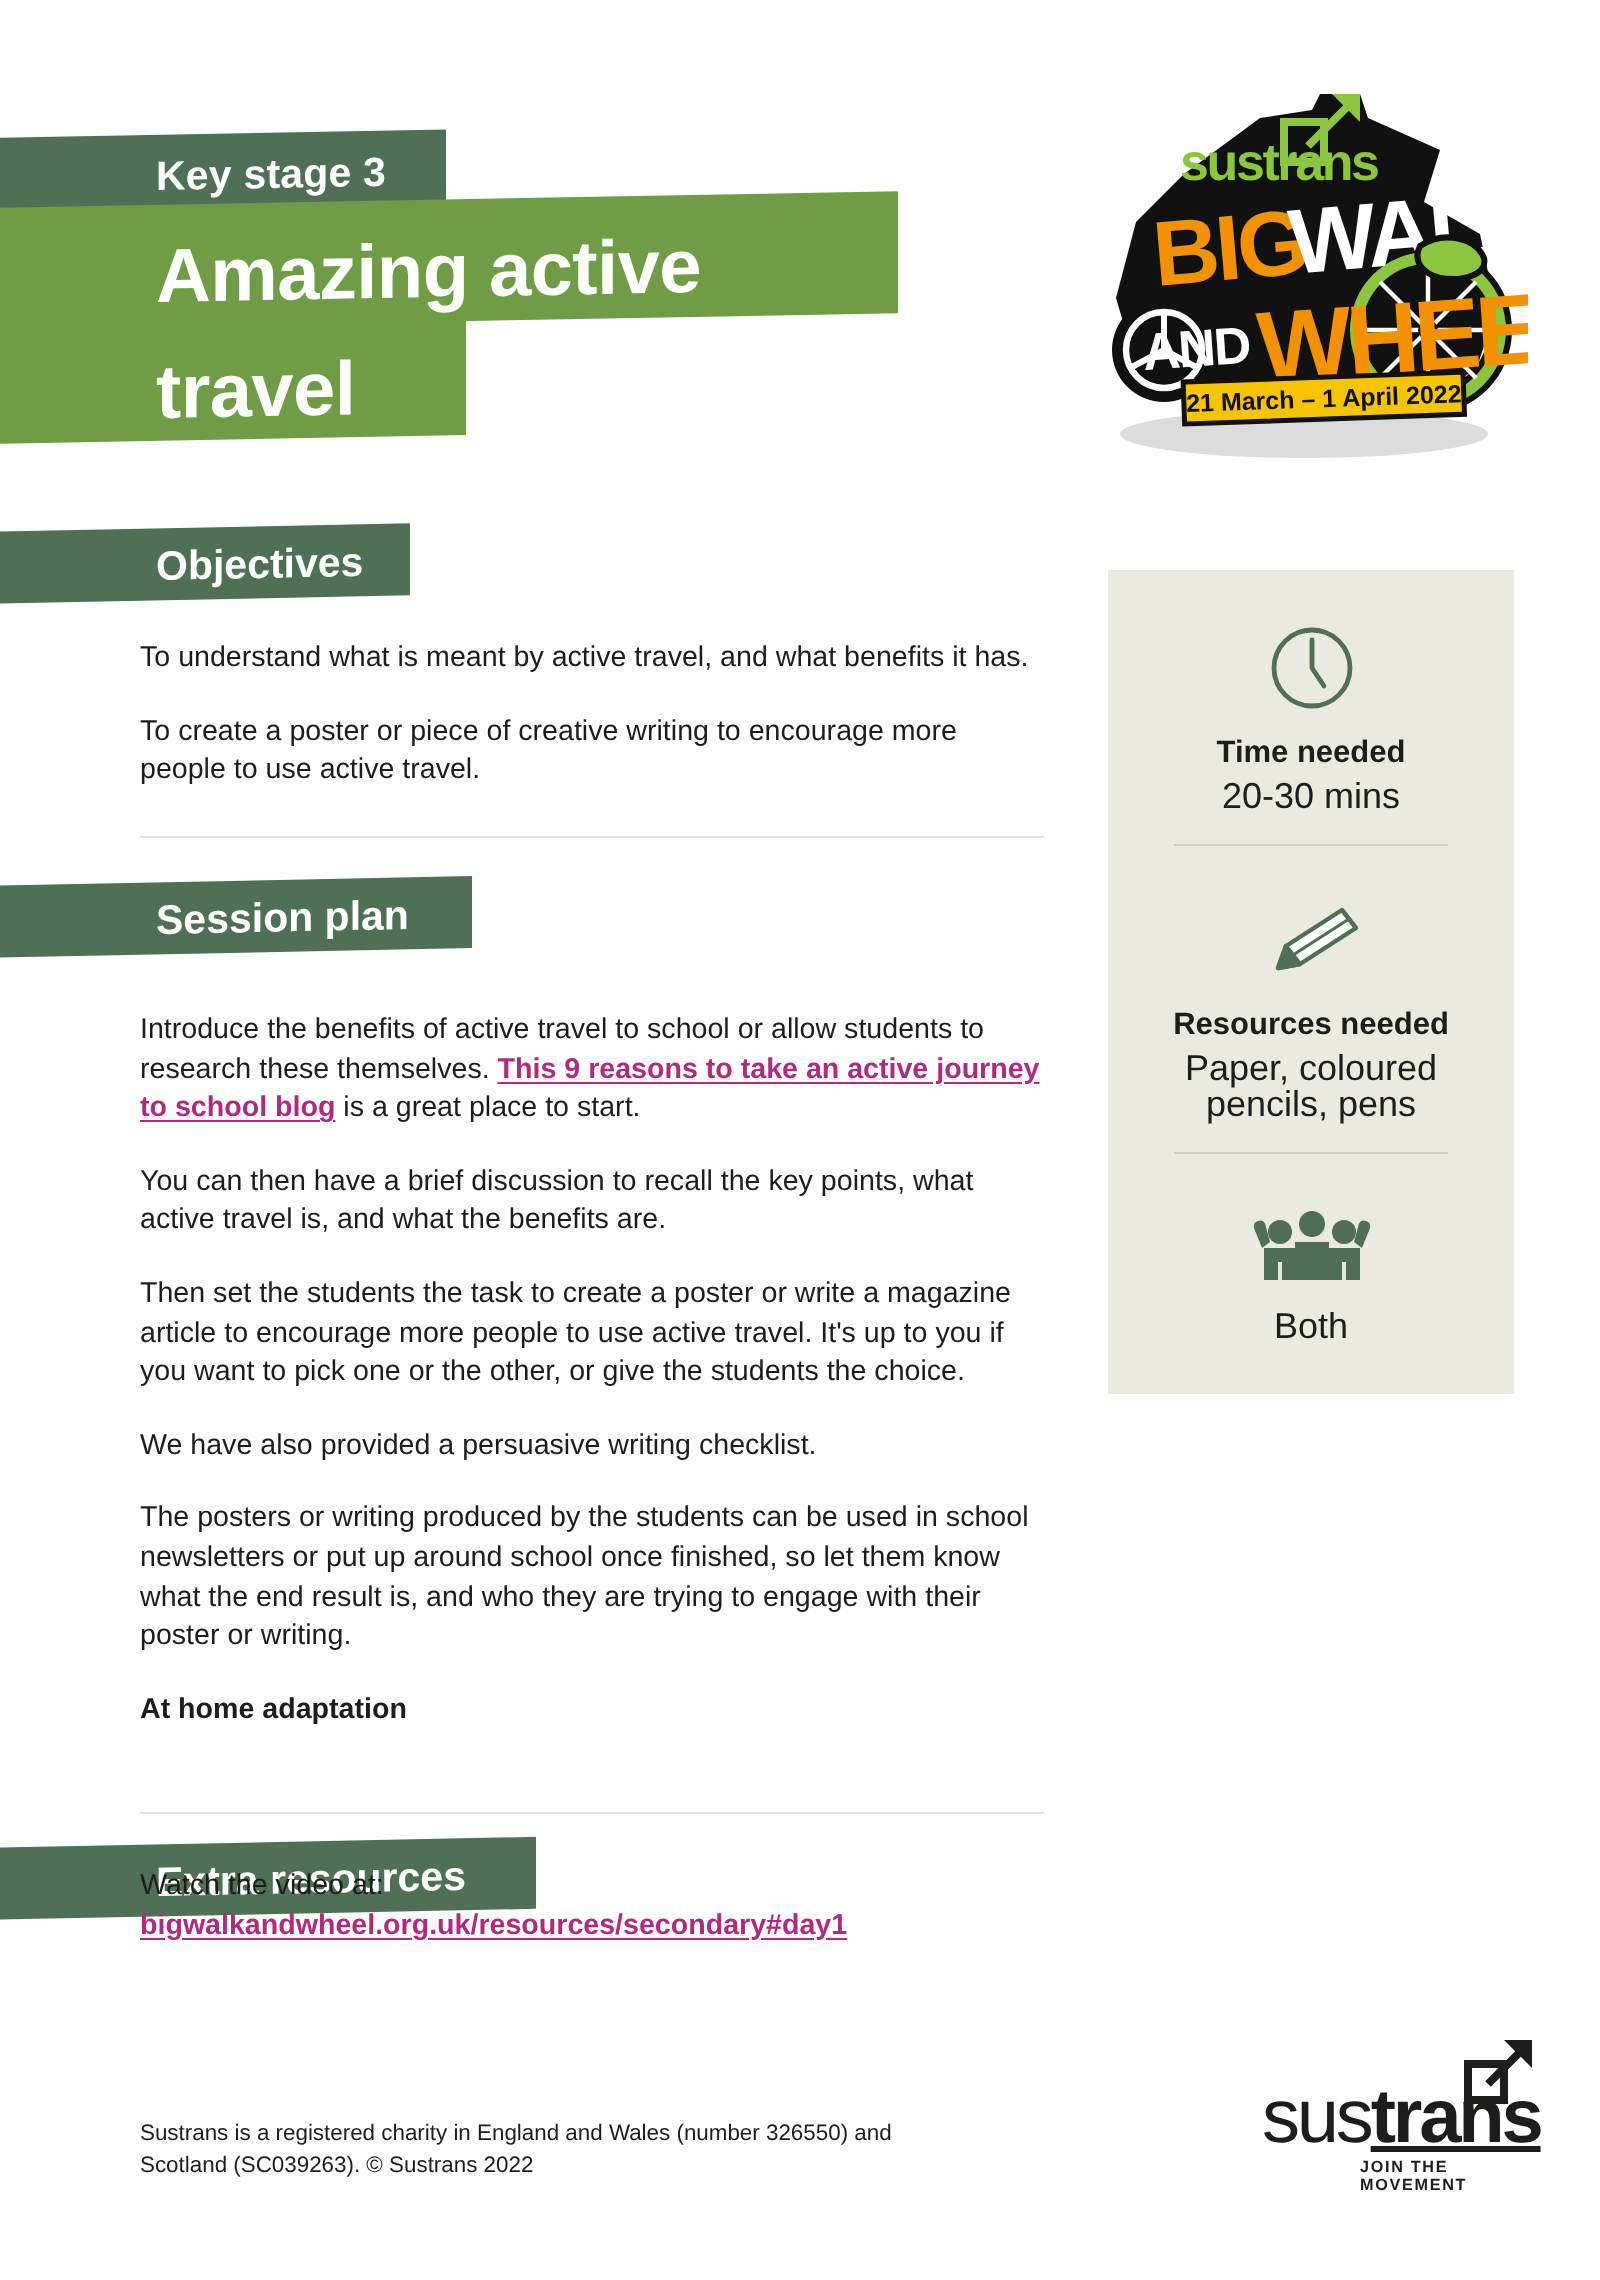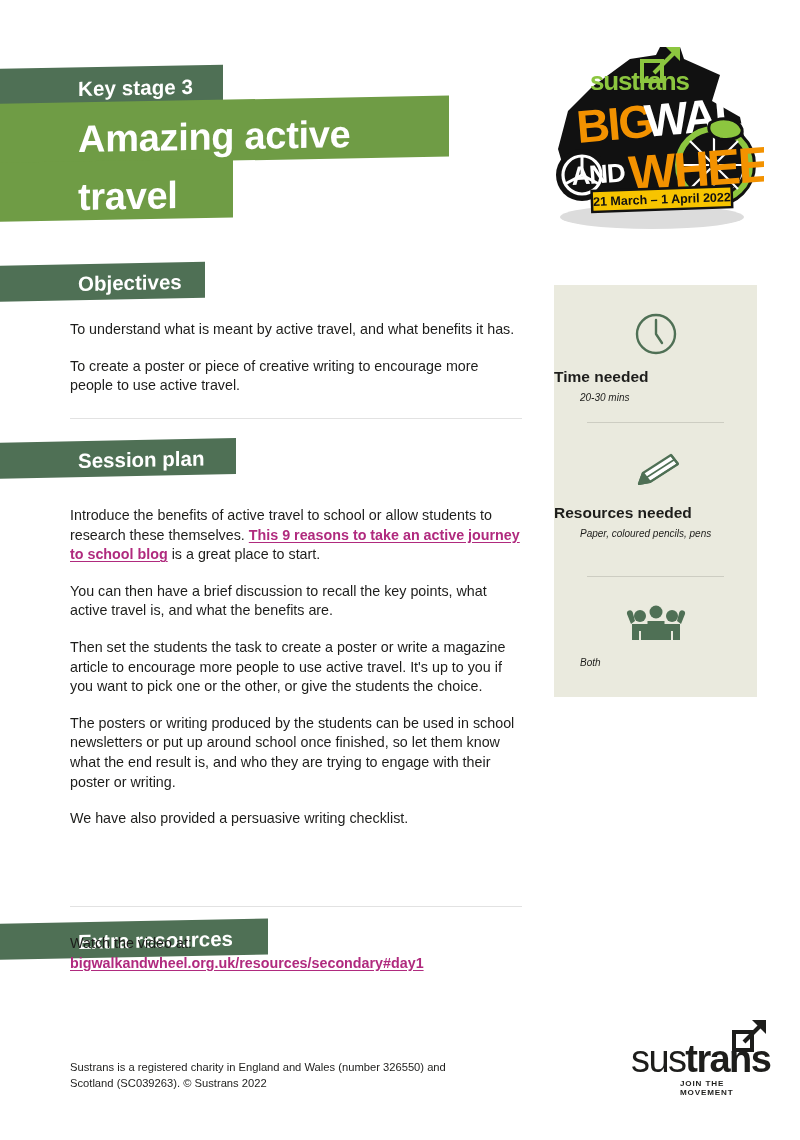--- a/index.html
+++ b/index.html
@@ -146,40 +146,40 @@
     left: 554px;
     top: 285px;
     width: 203px;
     height: 412px;
     background: #eaeade;
   }
   .card-block {
     position: absolute;
     left: 0;
     width: 203px;
+    text-align: center;
   }
   .card-icon {
     height: 54px;
     display: flex;
     align-items: center;
     justify-content: center;
   }
   .card-title {
     font-size: 15.5px;
     font-weight: bold;
     color: #1d1d1b;
     margin-top: 7px;
   }
   .card-value {
-    font-size: 10px;
+    font-size: 18px;
     line-height: 18px;
     color: #1d1d1b;
     margin-top: 3px;
     padding: 0 26px;
-    font-style: italic;
   }
   .card-hr {
     position: absolute;
     left: 33px;
     width: 137px;
     height: 1px;
     background: #cdcdc2;
   }
 
   
@@ -202,21 +202,21 @@
   .sustrans-word {
     position: absolute;
     left: 0;
     top: 18px;
     font-size: 38px;
     line-height: 38px;
     letter-spacing: -1.6px;
     color: #1d1d1b;
   }
   .sustrans-word .thin { font-weight: normal; margin-left: 23px; }
-  .sustrans-word .thick { font-weight: bold; }
+  .sustrans-word .thick { font-weight: bold; text-decoration: underline; }
   .sustrans-tag {
     position: absolute;
     left: 72px;
     top: 57px;
     font-size: 8.1px;
     letter-spacing: 0.85px;
     font-weight: bold;
     color: #1d1d1b;
   }
   .sustrans-mark {
@@ -304,22 +304,23 @@
 
 <div class="hr" style="top:418px;"></div>
 
 <div class="sec-banner" style="top:443px; width:246px;"></div>
 <div class="sec-label" style="top:449px;">Session plan</div>
 
 <div class="body-col" style="top:506px;">
   <p class="para"><span>Introduce the benefits of active travel to school or allow students to research these themselves. </span><a class="link" href="#">This 9 reasons to take an active journey to school blog</a><span> is a great place to start.</span></p>
   <p class="para">You can then have a brief discussion to recall the key points, what active travel is, and what the benefits are.</p>
   <p class="para">Then set the students the task to create a poster or write a magazine article to encourage more people to use active travel. It's up to you if you want to pick one or the other, or give the students the choice.</p>
+  <p class="para">We have also provided a persuasive writing checklist.</p>
   <p class="para">The posters or writing produced by the students can be used in school newsletters or put up around school once finished, so let them know what the end result is, and who they are trying to engage with their poster or writing.</p>
-  <p class="para">We have also provided a persuasive writing checklist.</p>
+  <p class="para lead">At home adaptation</p>
 </div>
 
 <div class="hr" style="top:906px;"></div>
 
 <div class="sec-banner" style="top:924px; width:278px;"></div>
 <div class="sec-label" style="top:930px;">Extra resources</div>
 
 <div class="body-col" style="top:934px;">
   <p class="para"><span>Watch the video at: </span><a class="link" href="#">bigwalkandwheel.org.uk/resources/secondary#day1</a></p>
 </div>

